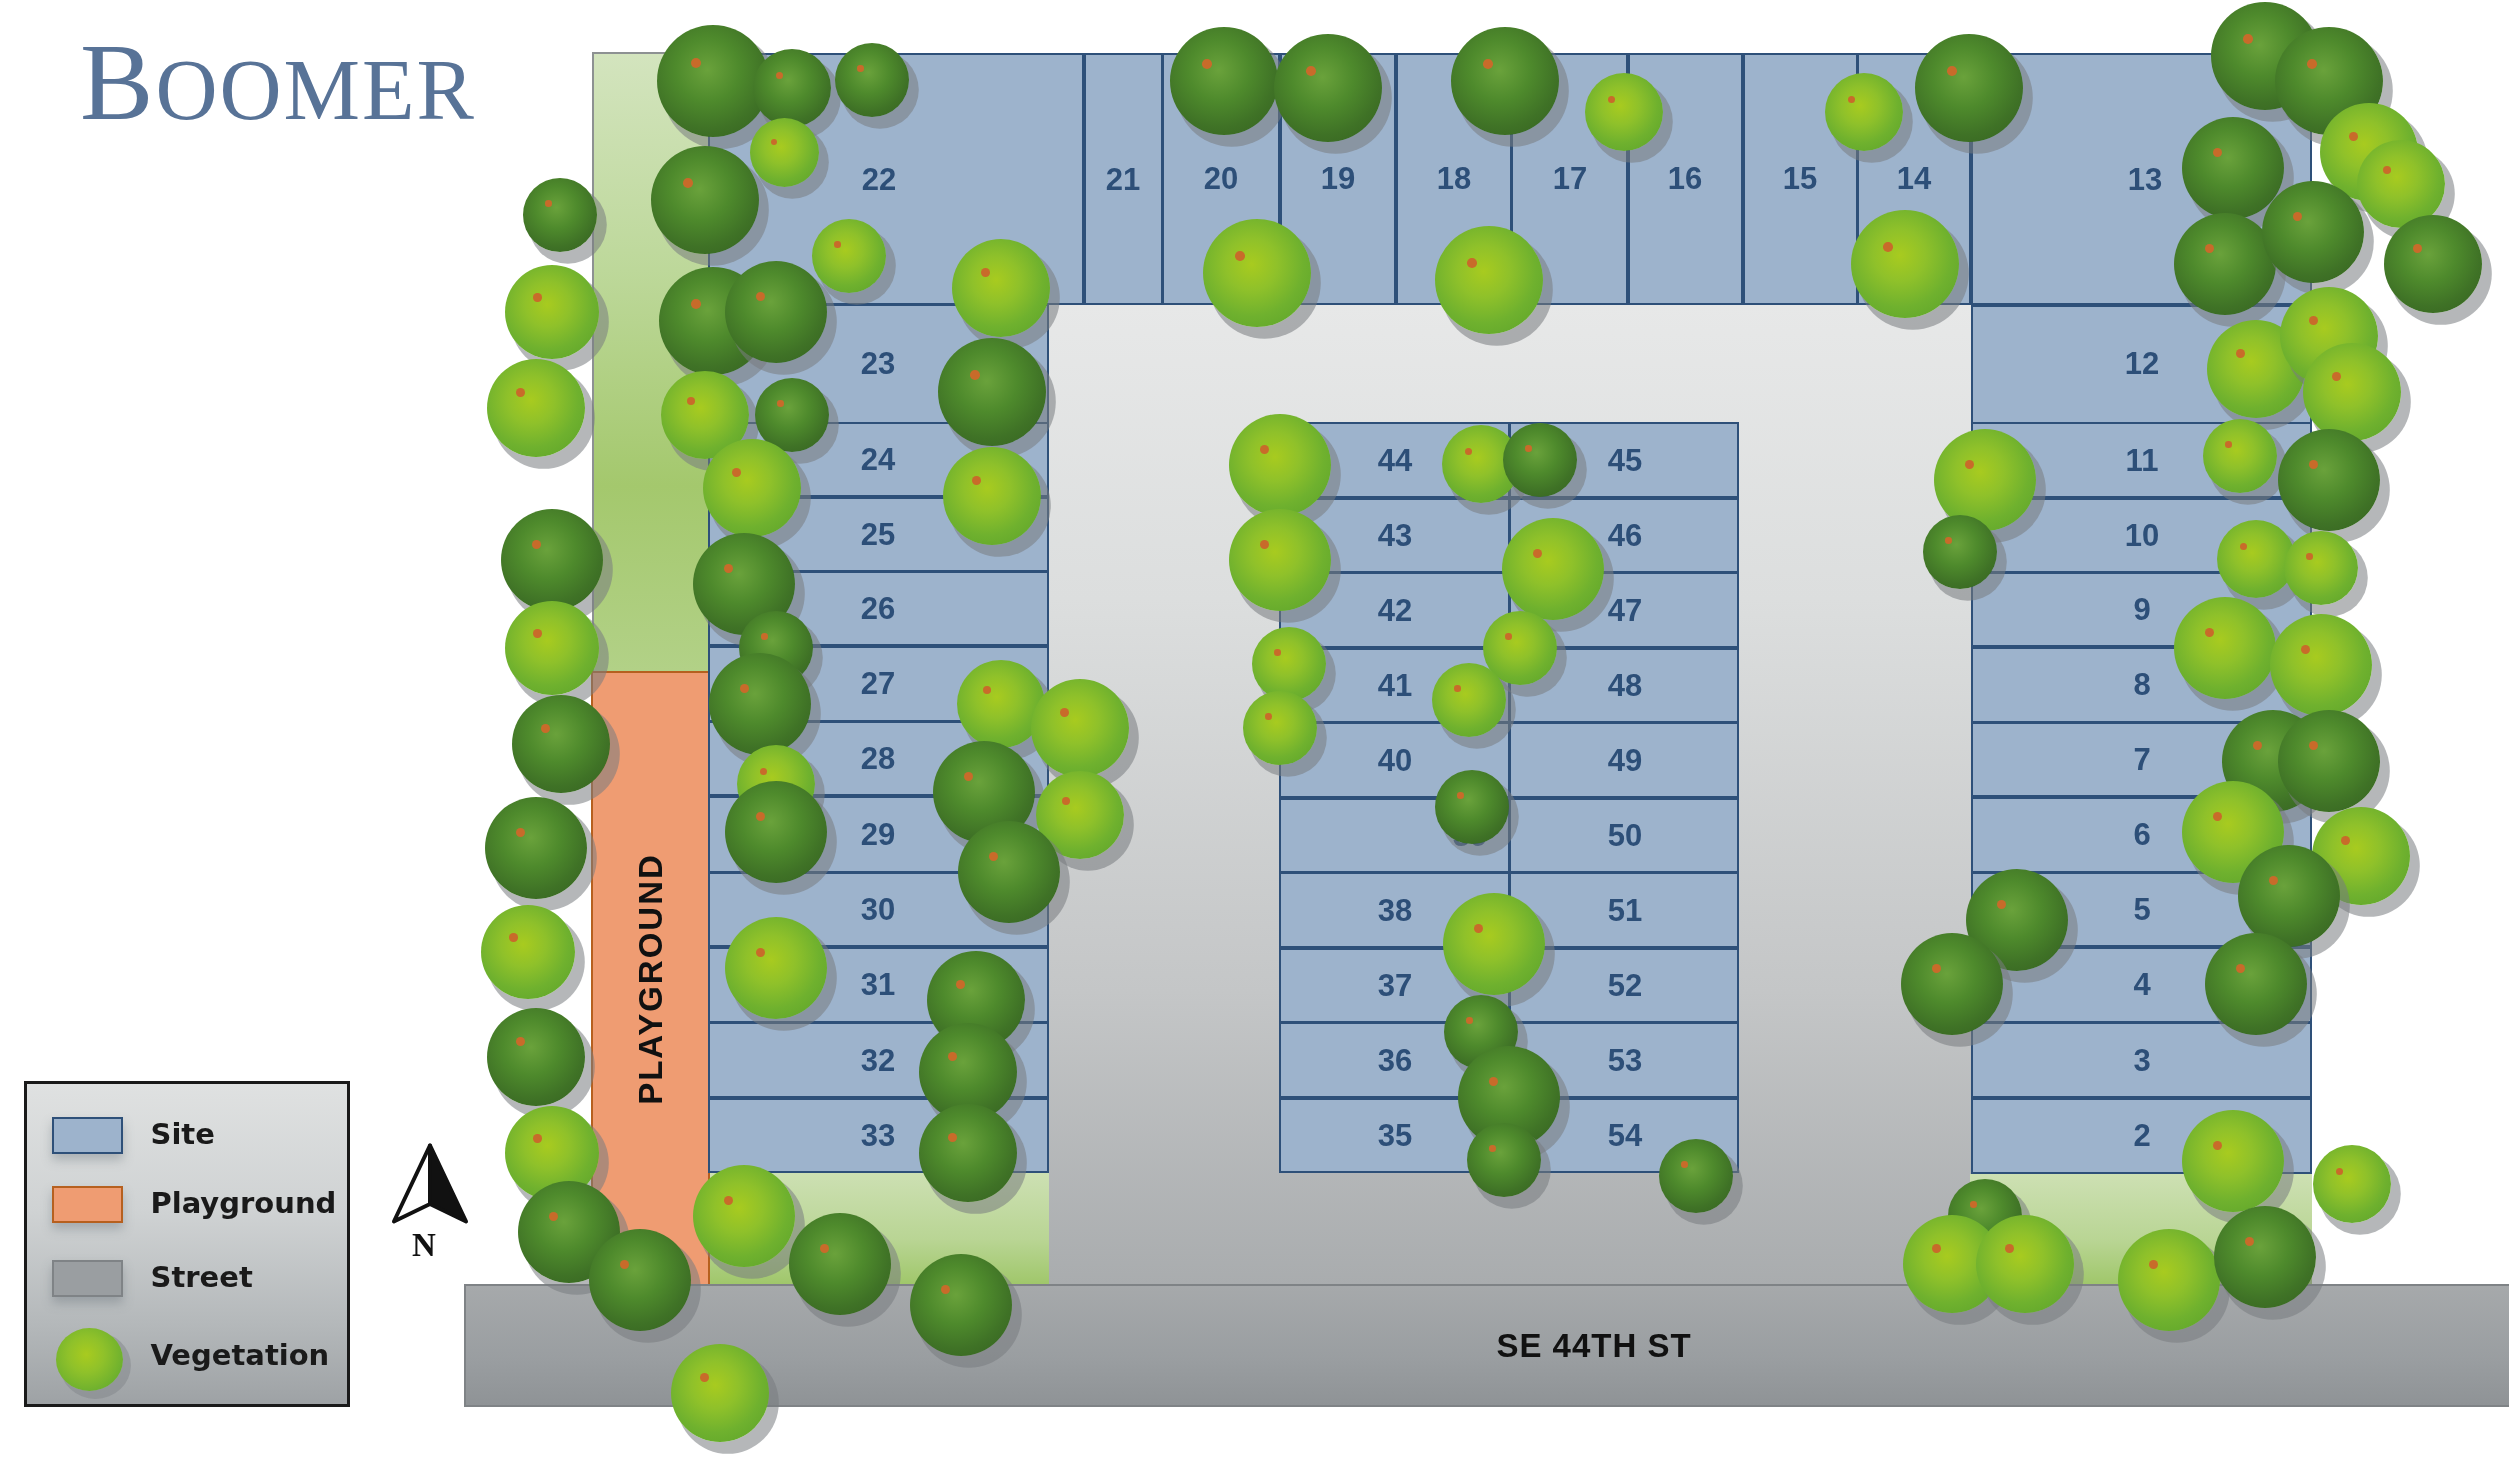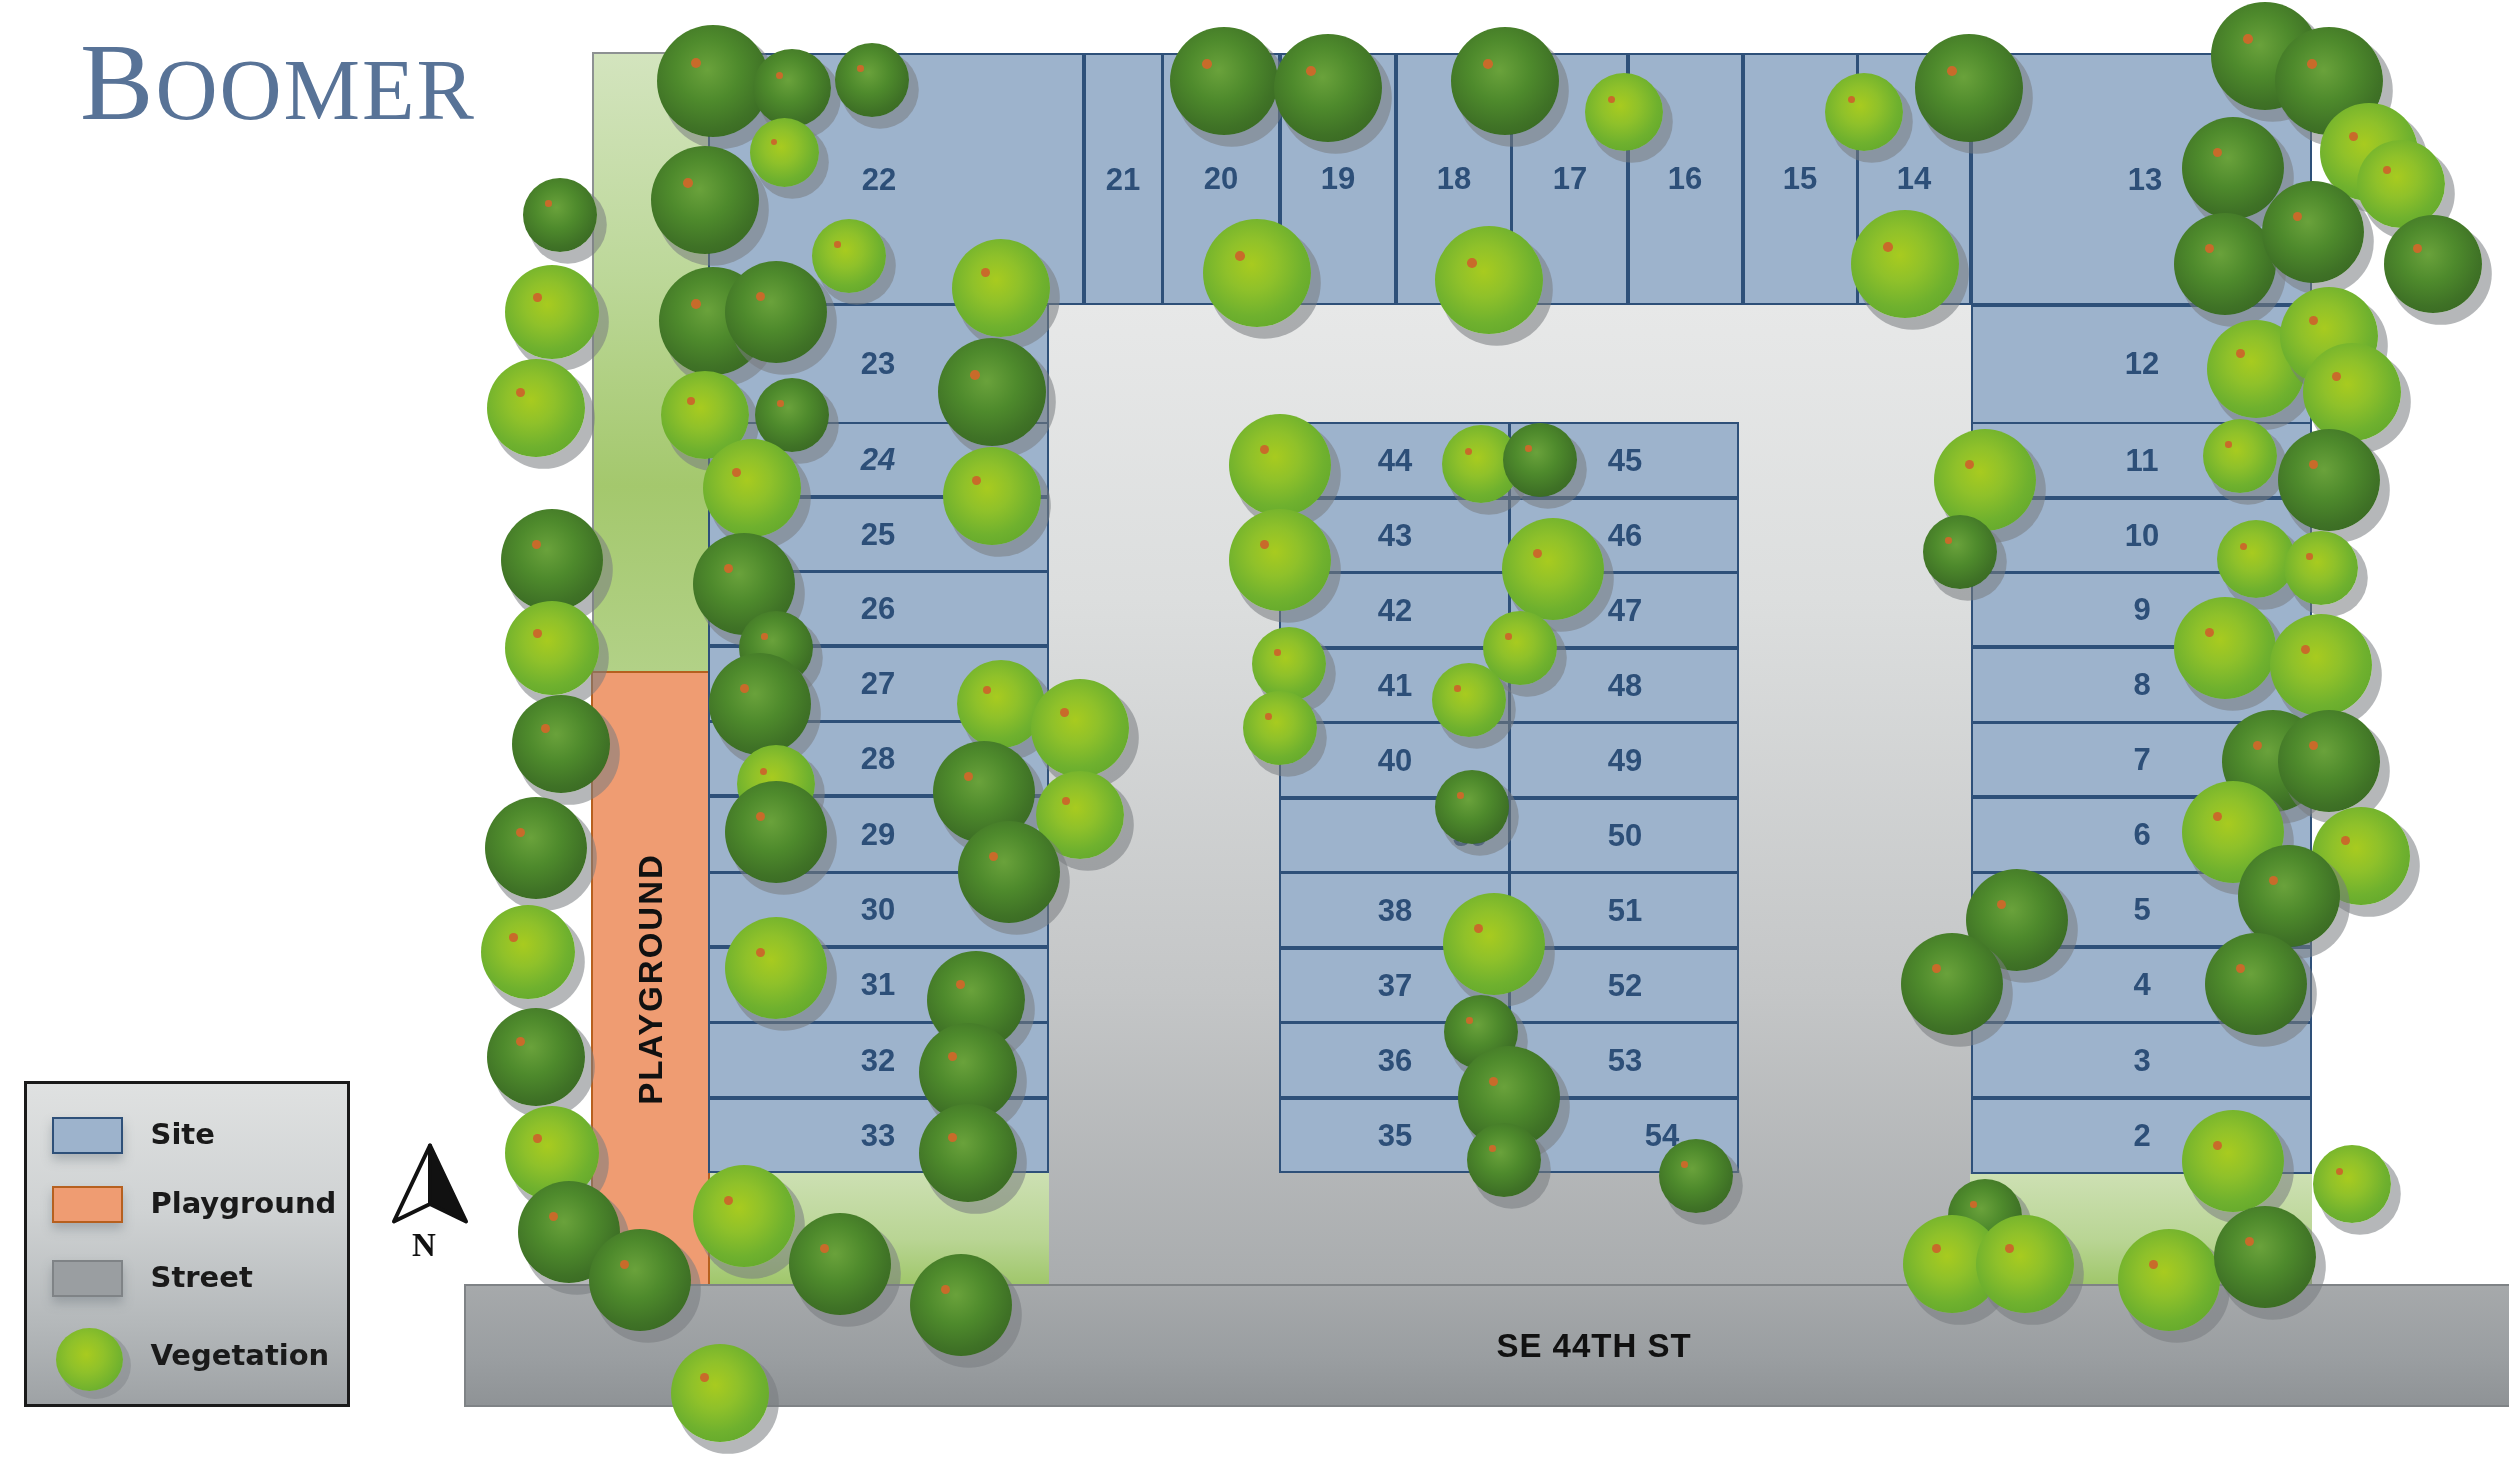--- a/index.html
+++ b/index.html
@@ -133,21 +133,21 @@
       <span class="lot-label" style="left: 2142px; top: 910px;">5</span>
       <div class="abs lot" style="left: 1971px; top: 947px; width: 341px; height: 76px;"></div>
       <span class="lot-label" style="left: 2142px; top: 985px;">4</span>
       <div class="abs lot" style="left: 1971px; top: 1022px; width: 341px; height: 76px;"></div>
       <span class="lot-label" style="left: 2142px; top: 1061px;">3</span>
       <div class="abs lot" style="left: 1971px; top: 1098px; width: 341px; height: 76px;"></div>
       <span class="lot-label" style="left: 2142px; top: 1136px;">2</span>
       <div class="abs lot" style="left: 708px; top: 304px; width: 341px; height: 120px;"></div>
       <span class="lot-label" style="left: 878px; top: 364px;">23</span>
       <div class="abs lot" style="left: 708px; top: 422px; width: 341px; height: 75px;"></div>
-      <span class="lot-label" style="left: 878px; top: 460px; font-style: italic;">24</span>
+      <span class="lot-label" style="left: 878px; top: 460px;">24</span>
       <div class="abs lot" style="left: 708px; top: 497px; width: 341px; height: 75px;"></div>
       <span class="lot-label" style="left: 878px; top: 535px;">25</span>
       <div class="abs lot" style="left: 708px; top: 571px; width: 341px; height: 75px;"></div>
       <span class="lot-label" style="left: 878px; top: 609px;">26</span>
       <div class="abs lot" style="left: 708px; top: 646px; width: 341px; height: 76px;"></div>
       <span class="lot-label" style="left: 878px; top: 684px;">27</span>
       <div class="abs lot" style="left: 708px; top: 721px; width: 341px; height: 75px;"></div>
       <span class="lot-label" style="left: 878px; top: 759px;">28</span>
       <div class="abs lot" style="left: 708px; top: 796px; width: 341px; height: 77px;"></div>
       <span class="lot-label" style="left: 878px; top: 835px;">29</span>
@@ -191,21 +191,21 @@
       <span class="lot-label" style="left: 1625px; top: 761px;">49</span>
       <div class="abs lot" style="left: 1509px; top: 798px; width: 230px; height: 75px;"></div>
       <span class="lot-label" style="left: 1625px; top: 836px;">50</span>
       <div class="abs lot" style="left: 1509px; top: 872px; width: 230px; height: 76px;"></div>
       <span class="lot-label" style="left: 1625px; top: 911px;">51</span>
       <div class="abs lot" style="left: 1509px; top: 948px; width: 230px; height: 75px;"></div>
       <span class="lot-label" style="left: 1625px; top: 986px;">52</span>
       <div class="abs lot" style="left: 1509px; top: 1022px; width: 230px; height: 76px;"></div>
       <span class="lot-label" style="left: 1625px; top: 1061px;">53</span>
       <div class="abs lot" style="left: 1509px; top: 1098px; width: 230px; height: 75px;"></div>
-      <span class="lot-label" style="left: 1662px; top: 1136px;">54</span>
+      <span class="lot-label" style="left: 1625px; top: 1136px;">54</span>
     </div>
   <div id="trees">
       <div class="tree dark" style="left: 657px; top: 24.5px; width: 112px; height: 112px;"></div>
       <div class="tree dark" style="left: 753px; top: 49px; width: 78px; height: 78px;"></div>
       <div class="tree dark" style="left: 835px; top: 43px; width: 74px; height: 74px;"></div>
       <div class="tree light" style="left: 750px; top: 118px; width: 69px; height: 69px;"></div>
       <div class="tree dark" style="left: 651px; top: 146px; width: 108px; height: 108px;"></div>
       <div class="tree light" style="left: 812px; top: 219px; width: 74px; height: 74px;"></div>
       <div class="tree light" style="left: 952px; top: 239px; width: 98px; height: 98px;"></div>
       <div class="tree dark" style="left: 659px; top: 267px; width: 108px; height: 108px;"></div>

